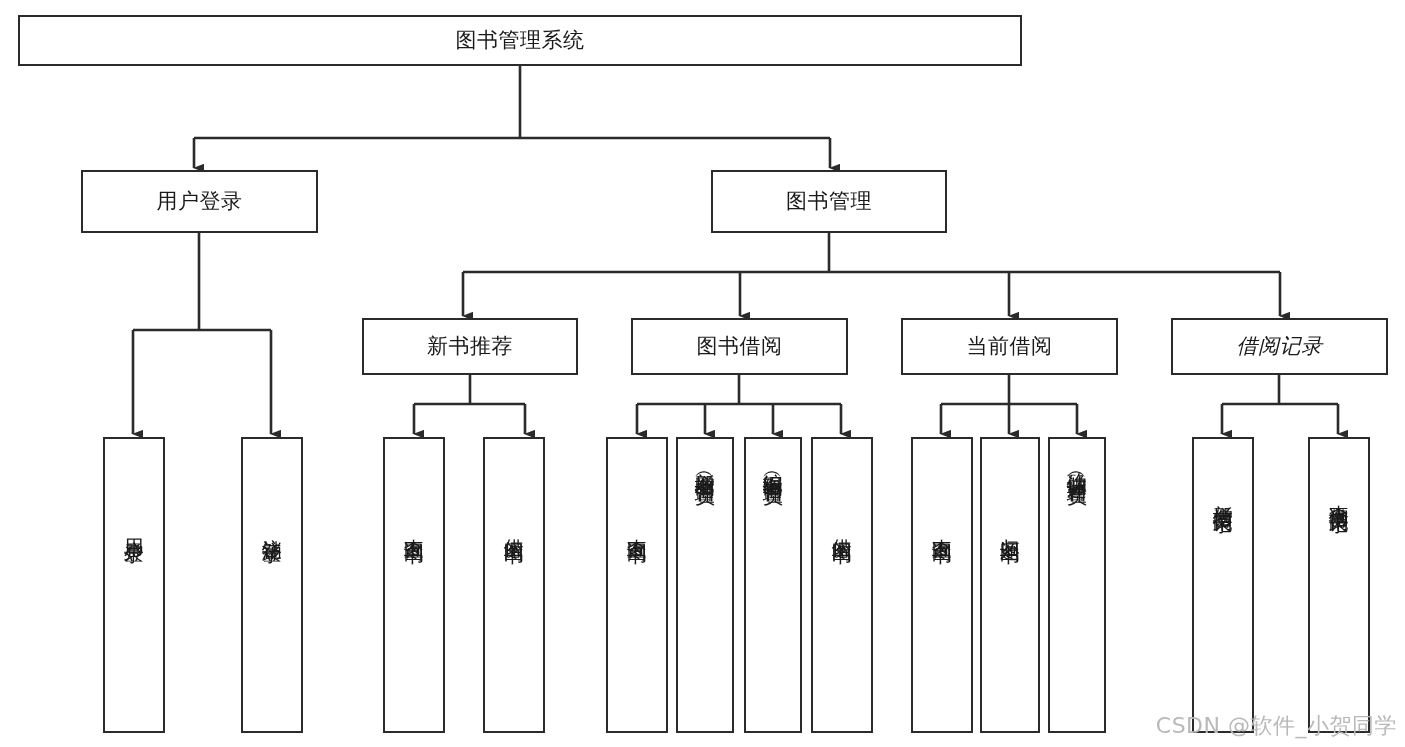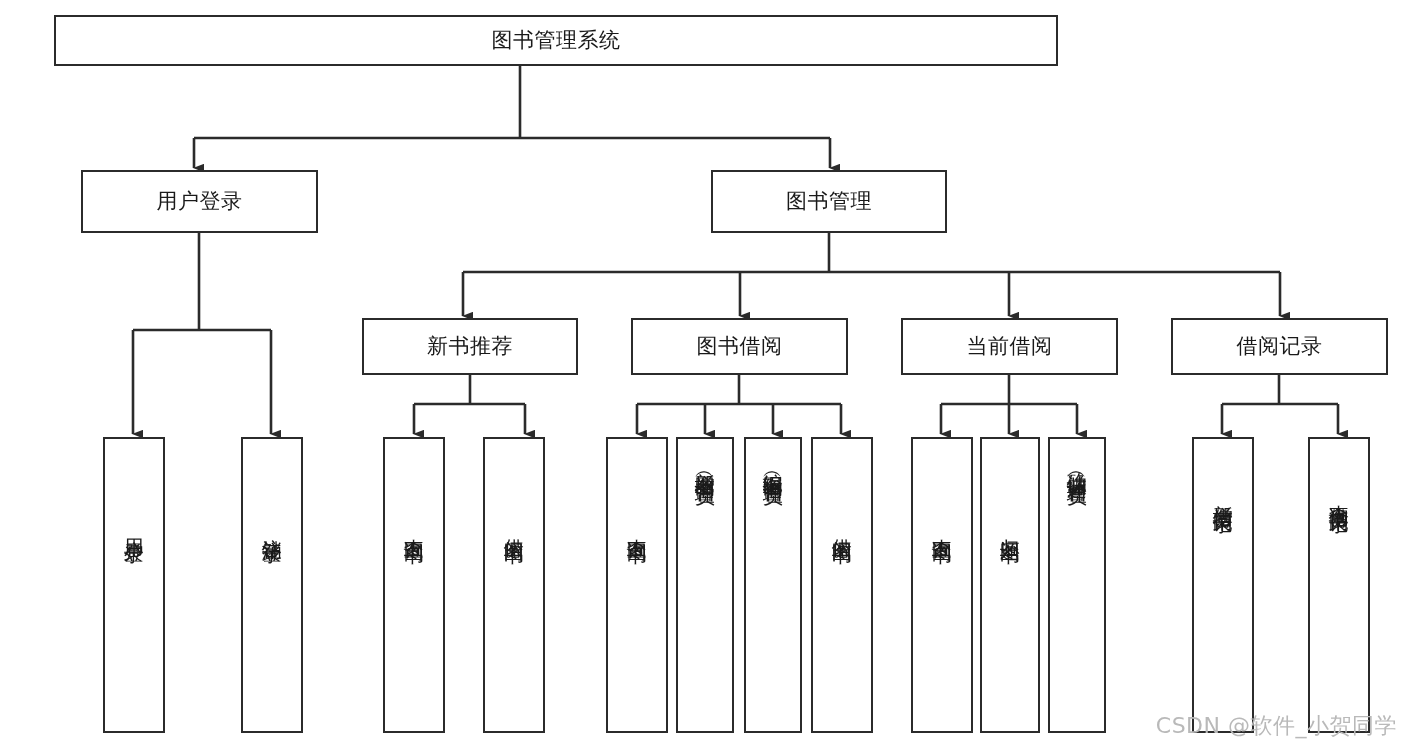--- a/index.html
+++ b/index.html
@@ -124,41 +124,41 @@
       <path d="M1009,404 L1009,434" marker-end="url(#arrow)"></path>
       <path d="M1077,404 L1077,434" marker-end="url(#arrow)"></path>
 
       <path d="M1279,375 L1279,404"></path>
       <path d="M1222,404 L1338,404"></path>
       <path d="M1222,404 L1222,434" marker-end="url(#arrow)"></path>
       <path d="M1338,404 L1338,434" marker-end="url(#arrow)"></path>
     </g>
   </svg>
 
-  <div class="node horiz" style="left:18px; top:15px; width:1004px; height:51px;margin-left:36px;">
+  <div class="node horiz" style="left:18px; top:15px; width:1004px; height:51px;">
     <span class="node-label">图书管理系统</span>
   </div>
 
   <div class="node horiz" style="left:81px; top:170px; width:237px; height:63px;">
     <span class="node-label">用户登录</span>
   </div>
   <div class="node horiz" style="left:711px; top:170px; width:236px; height:63px;">
     <span class="node-label">图书管理</span>
   </div>
 
   <div class="node horiz" style="left:362px; top:318px; width:216px; height:57px;">
     <span class="node-label">新书推荐</span>
   </div>
   <div class="node horiz" style="left:631px; top:318px; width:217px; height:57px;">
     <span class="node-label">图书借阅</span>
   </div>
   <div class="node horiz" style="left:901px; top:318px; width:217px; height:57px;">
     <span class="node-label">当前借阅</span>
   </div>
-  <div class="node horiz" style="left:1171px; top:318px; width:217px; height:57px;">
+  <div class="node horiz" style="left:1171px; top:318px; width:217px; height:57px;font-style:italic;">
     <span class="node-label">借阅记录</span>
   </div>
 
   <div class="node vert mid" style="left:103px; top:437px; width:62px; height:296px;">
     <span class="node-label">用户登录</span>
   </div>
   <div class="node vert mid" style="left:241px; top:437px; width:62px; height:296px;">
     <span class="node-label">注销登录</span>
   </div>
 

